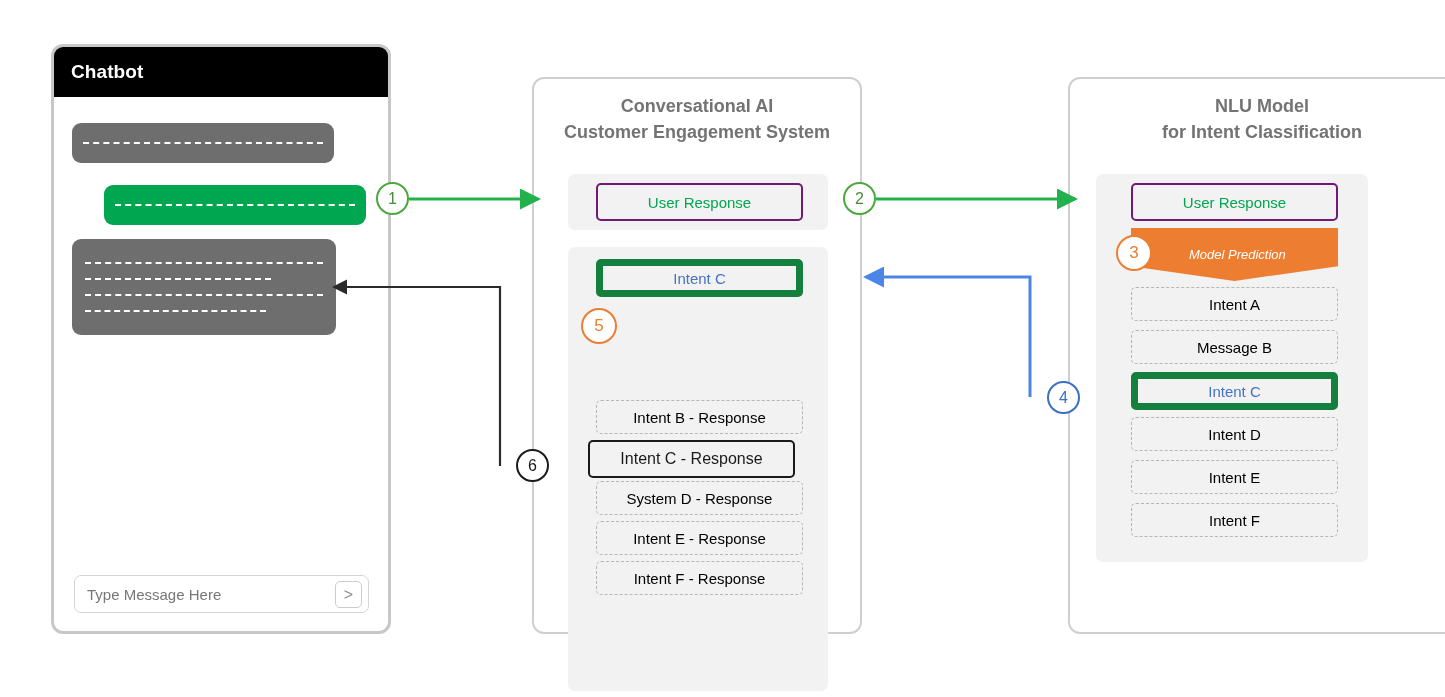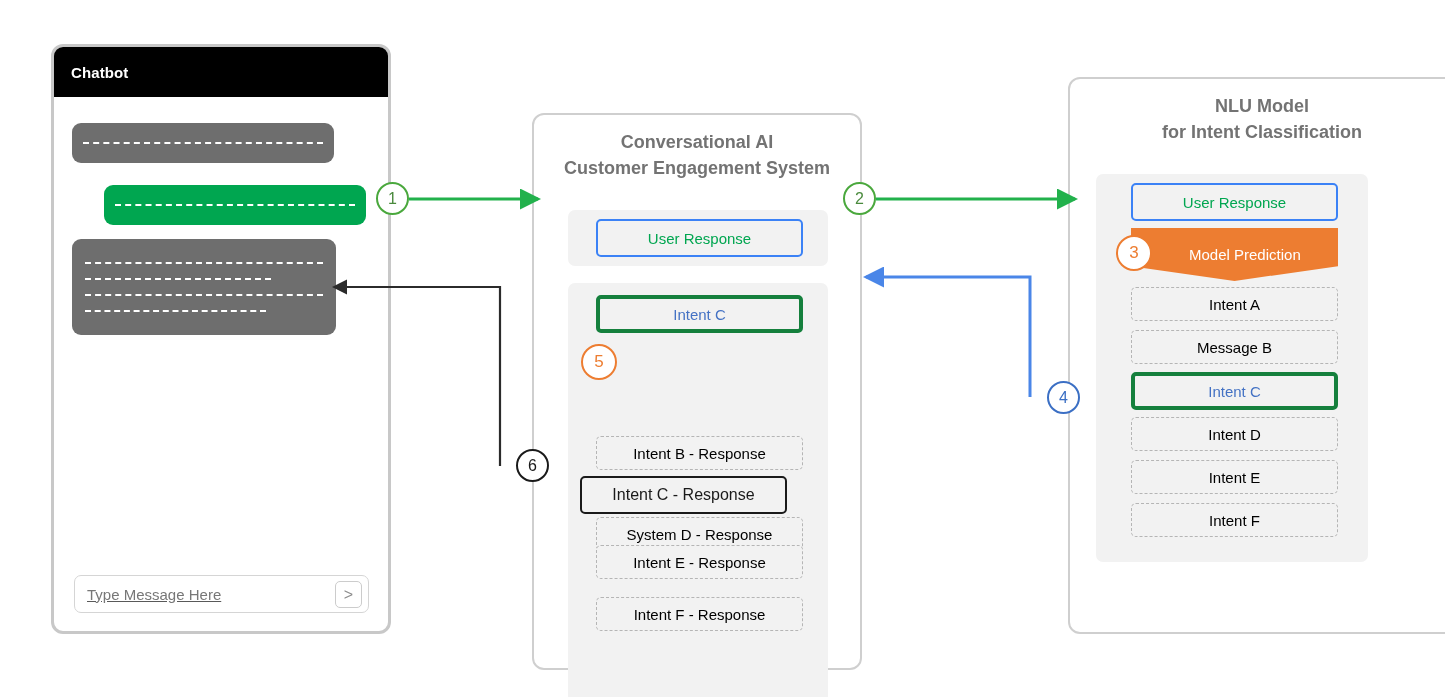--- a/index.html
+++ b/index.html
@@ -42,21 +42,21 @@
     position: absolute;
     left: 0; top: 0;
     width: 100%;
     height: 50px;
     background: #000000;
     display: flex;
     align-items: center;
   }
   #chatbot-header .title {
     color: #ffffff;
-    font-size: 15px;
+    font-size: 19px;
     font-weight: bold;
     padding-left: 17px;
     letter-spacing: .1px;
   }
   .bubble {
     position: absolute;
     background: #6e6e6e;
     border-radius: 9px;
     box-sizing: border-box;
     padding: 9px 11px;
@@ -90,40 +90,39 @@
   }
   #chat-input {
     flex: 1;
     border: none;
     outline: none;
     font-family: "Liberation Sans", sans-serif;
     font-size: 15px;
     color: #595959;
     background: transparent;
     padding-left: 12px;
-    text-decoration: underline;
   }
   #chat-input::placeholder { color: #777777; }
   #send-button {
     width: 27px;
     height: 27px;
     margin-right: 6px;
     border: 1px solid #cccccc;
     border-radius: 5px;
     background: #ffffff;
     color: #8c8c8c;
     font-size: 16px;
     line-height: 25px;
     text-align: center;
     cursor: pointer;
     box-sizing: border-box;
   }
 
   
-  #ai-panel   { left: 532px;  top: 77px; width: 330px; height: 557px; margin-top: 36px; }
+  #ai-panel   { left: 532px;  top: 77px; width: 330px; height: 557px; }
   #nlu-panel  { left: 1068px; top: 77px; width: 388px; height: 557px; }
 
   .panel-title {
     position: absolute;
     left: 0;
     top: 14px;
     width: 100%;
     text-align: center;
     font-size: 18px;
     font-weight: bold;
@@ -142,36 +141,37 @@
   .cell {
     position: absolute;
     box-sizing: border-box;
     display: flex;
     align-items: center;
     justify-content: center;
     font-size: 15px;
     border-radius: 5px;
     background: #f2f2f2;
   }
-  .cell.green  { border: 2px solid #3b82f6; color: #00a650; background: #f2f2f2; }
-  .cell.blue   { border: 4px solid #15803d; color: #4472c4; background: #f2f2f2; }
+  .cell.green  { border: 2px solid #701a75; color: #00a650; background: #f2f2f2; }
+  .cell.blue   { border: 7px solid #15803d; color: #4472c4; background: #f2f2f2; }
   .cell.dashed { border: 1px dashed #b5b5b5; color: #000000; }
   .cell.black  { border: 2px solid #1a1a1a; color: #1a1a1a; background: #f2f2f2; font-size: 16px; }
 
   
   .banner {
     position: absolute;
     background: #ed7d31;
     color: #ffffff;
-    font-size: 15px;
+    font-size: 13px;
     display: flex;
     align-items: center;
     box-sizing: border-box;
     padding-left: 58px;
     clip-path: polygon(0 0, 100% 0, 100% 72%, 50% 100%, 0 72%);
+    font-style: italic;
   }
   .banner-badge {
     position: absolute;
     width: 36px;
     height: 36px;
     border-radius: 50%;
     background: #ffffff;
     border: 2.5px solid #ed7d31;
     color: #ed7d31;
     font-size: 17px;
@@ -279,27 +279,27 @@
         <span>Intent  C</span>
       </div>
 
       <div class="banner-badge" style="left:13px; top:61px;">
         <span>5</span>
       </div>
 
       <div class="cell dashed" style="left:28px; top:153px; width:207px; height:34px;">
         <span>Intent B - Response</span>
       </div>
-      <div class="cell black" style="left:12px; top:193px; width:207px; height:38px;">
+      <div class="cell black" style="left:20px; top:193px; width:207px; height:38px;">
         <span>Intent C - Response</span>
       </div>
       <div class="cell dashed" style="left:28px; top:234px; width:207px; height:34px;">
         <span>System D - Response</span>
       </div>
-      <div class="cell dashed" style="left:28px; top:262px; width:207px; height:34px;">
+      <div class="cell dashed" style="left:28px; top:274px; width:207px; height:34px;">
         <span>Intent E - Response</span>
       </div>
       <div class="cell dashed" style="left:28px; top:314px; width:207px; height:34px;">
         <span>Intent F - Response</span>
       </div>
     </div>
   </div>
 
   <div class="panel" id="nlu-panel">
     <div class="panel-title">NLU Model

